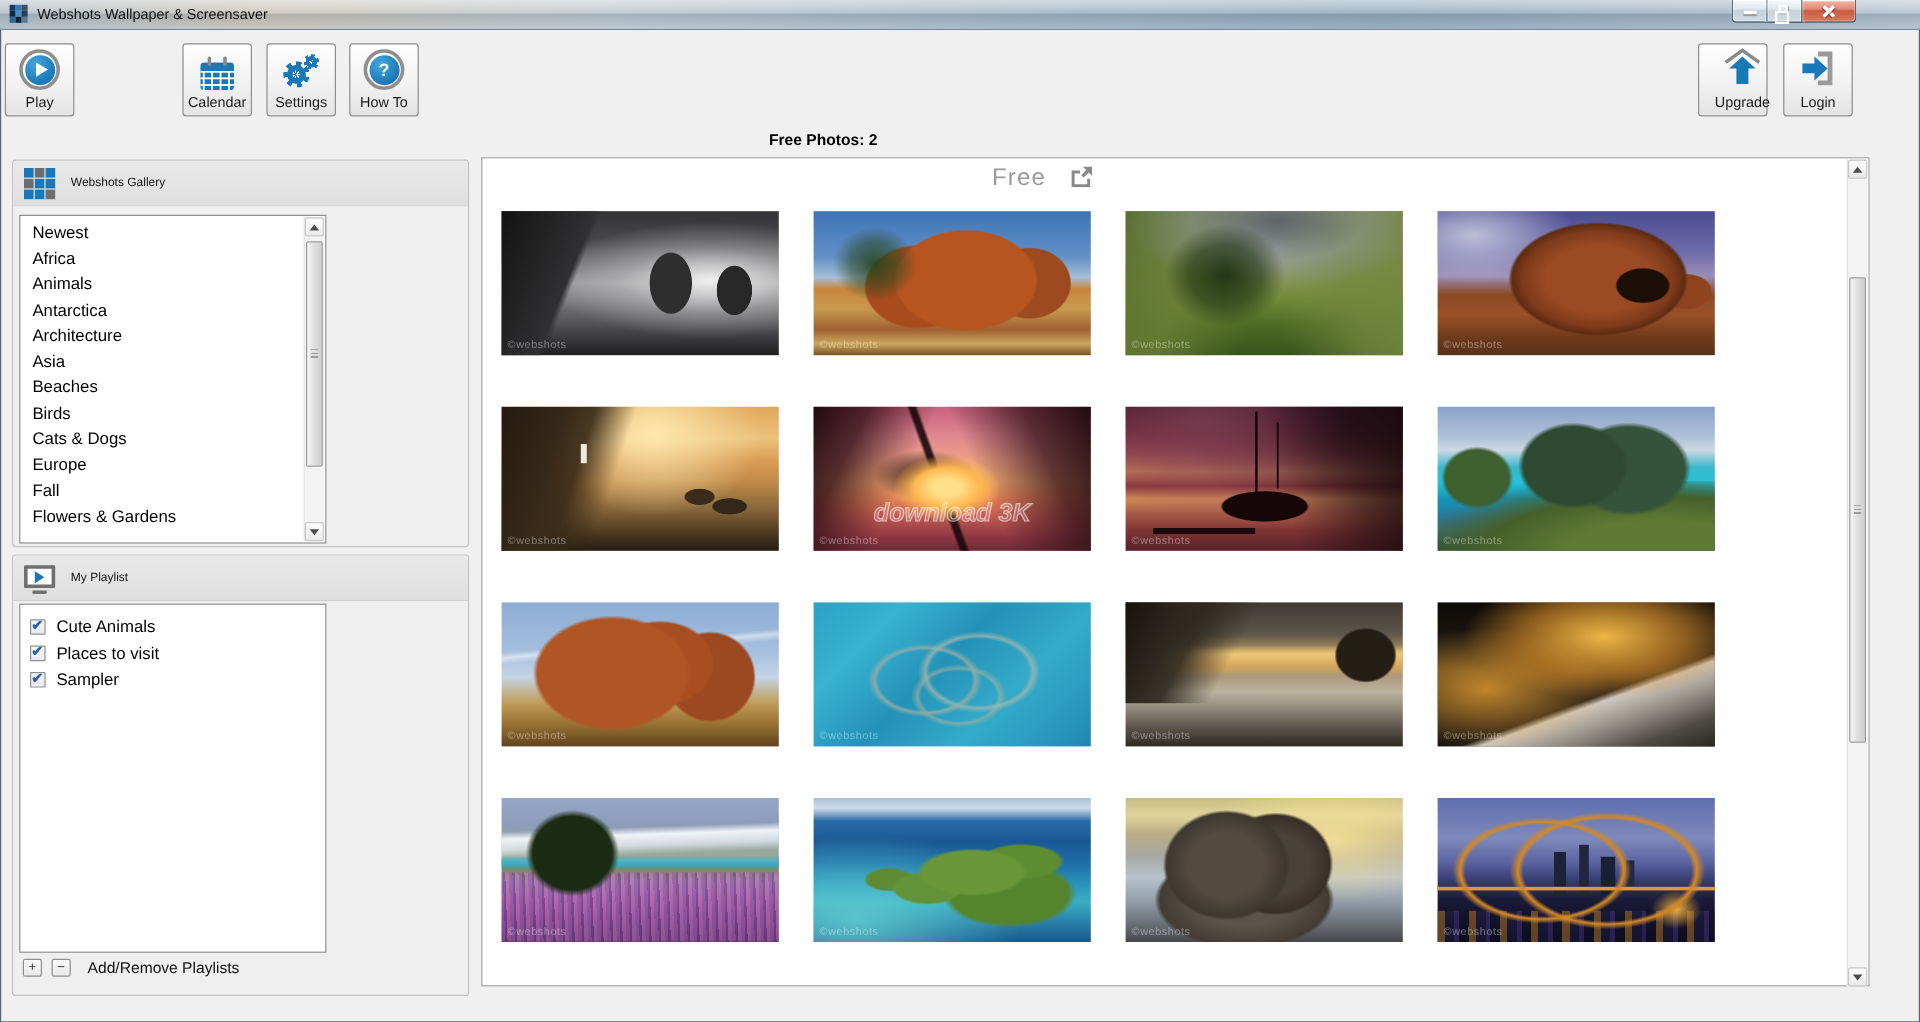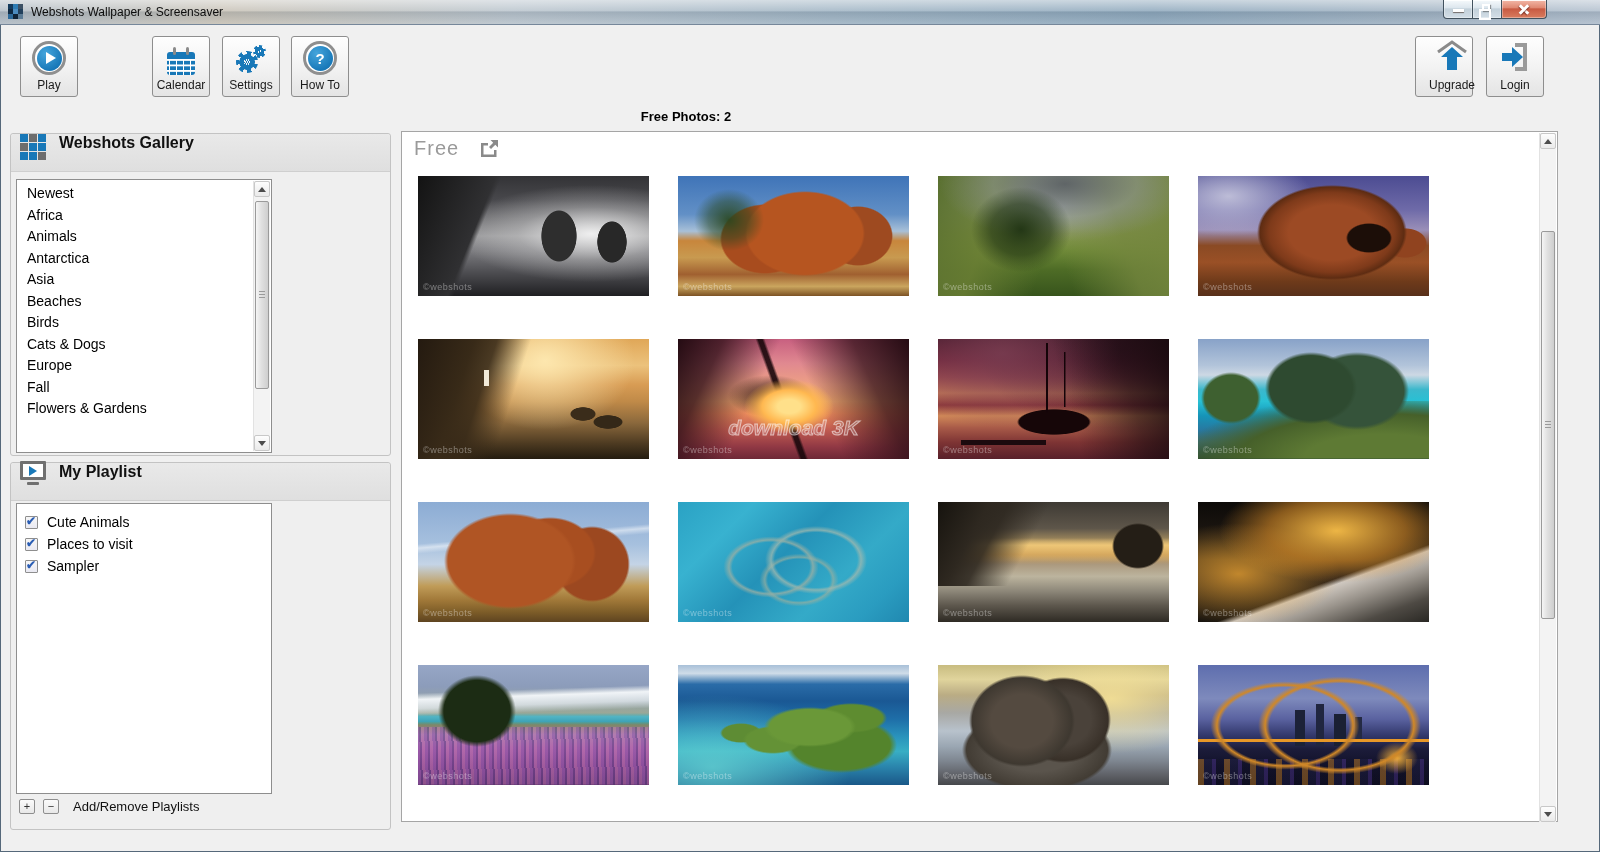--- a/index.html
+++ b/index.html
@@ -86,41 +86,41 @@
     background:
       radial-gradient(circle, rgba(255,255,255,0) 0 3px, #1878b8 3.5px 7.5px, rgba(255,255,255,0) 8px),
       repeating-conic-gradient(#1878b8 0deg 26deg, rgba(0,0,0,0) 26deg 51deg);
   }
   .gear-small {
     position:absolute; right:2px; top:0px; width:13px; height:13px; border-radius:50%;
     background:
       radial-gradient(circle, rgba(255,255,255,0) 0 1.5px, #1878b8 2px 4.5px, rgba(255,255,255,0) 5px),
       repeating-conic-gradient(#1878b8 0deg 30deg, rgba(0,0,0,0) 30deg 60deg);
   }
-  .tbtn-play { left:20px; } .tbtn-cal { left:152px; } .tbtn-set { left:222px; } .tbtn-how { left:291px; }
+  .tbtn-play { left:4px; } .tbtn-cal { left:152px; } .tbtn-set { left:222px; } .tbtn-how { left:291px; }
   .tbtn-upg { left:1415px;padding-left:16px; } .tbtn-log { left:1486px; }
 
   
   .free-photos {
     position:absolute; top:109px; left:0; width:1372px; text-align:center;
     font-size:13px; font-weight:bold; color:#000;
   }
 
   
   .panel {
     position:absolute; left:10px; width:381px;
     border:1px solid #c3c3c3; border-radius:3px; background:#efefef;
   }
   .panel-gallery { top:133px; height:323px; }
   .panel-playlist { top:462px; height:368px; }
   .panel-header {
     height:38px; background:linear-gradient(180deg,#e9e9e9,#dfdfdf);
     border-bottom:1px solid #cfcfcf; border-radius:3px 3px 0 0;
-    display:flex; gap:13px; padding-left:9px;
-    font-size:16px; font-weight:bold; color:#111;
+    display:flex; align-items:center; gap:13px; padding-left:9px;
+    font-size:10px; font-weight:normal; color:#111;
   }
   .grid9 { display:grid; grid-template-columns:repeat(3,8px); grid-template-rows:repeat(3,8px); gap:1px; }
   .grid9 b { display:block; }
   .c-b { background:#1878b8; } .c-g { background:#6d6d6d; }
   .mon { width:26px; height:19px; border:3px solid #707070; background:#fff; position:relative; border-radius:1px; margin-top:-2px; }
   .mon i { position:absolute; left:6px; top:2px; width:0; height:0; border-left:8px solid #1878b8; border-top:5px solid transparent; border-bottom:5px solid transparent; }
   .mon::after { content:''; position:absolute; left:50%; bottom:-8px; transform:translateX(-50%); width:12px; height:3px; background:#707070; border-radius:1px; }
 
   .listbox {
     position:absolute; left:5px; top:45px; width:256px; height:274px;
@@ -172,21 +172,21 @@
     font-size:11px; line-height:13px; text-align:center; color:#333;
   }
   .addremove .txt { font-size:13px; color:#111; margin-left:6px; }
 
   
   .main-panel {
     position:absolute; left:401px; top:131px; width:1157px; height:691px;
     background:#fff; border:1px solid #a5a5a5;
   }
   .free-heading {
-    position:absolute; left:12px; top:5px; width:934px; 
+    position:absolute; left:0; top:5px; width:934px; text-align:center;
     font-size:20px; color:#9a9a9a; letter-spacing:1px;
   }
   .free-heading .share { display:inline-block; vertical-align:-2px; margin-left:14px; }
   .photo-grid {
     position:absolute; left:16px; top:44px;
     display:grid; grid-template-columns:repeat(4,231px); column-gap:29px; row-gap:43px;
   }
   .photo { width:231px; height:120px; position:relative; overflow:hidden; background:#9a9a9a; }
   .wm {
     position:absolute; left:5px; bottom:4px; font-size:9px;
@@ -289,20 +289,21 @@
         <b class="c-b"></b>
         <b class="c-g"></b>
     </span>
     <span>Webshots Gallery</span>
   </div>
   <div class="listbox">
     <div class="item">Newest</div>
     <div class="item">Africa</div>
     <div class="item">Animals</div>
     <div class="item">Antarctica</div>
+    <div class="item">Architecture</div>
     <div class="item">Asia</div>
     <div class="item">Beaches</div>
     <div class="item">Birds</div>
     <div class="item">Cats &amp; Dogs</div>
     <div class="item">Europe</div>
     <div class="item">Fall</div>
     <div class="item">Flowers &amp; Gardens</div>
     <div class="sb-track gal-sb">
       <span class="sb-arrow a-up">
           <i class="tri-up"></i>

